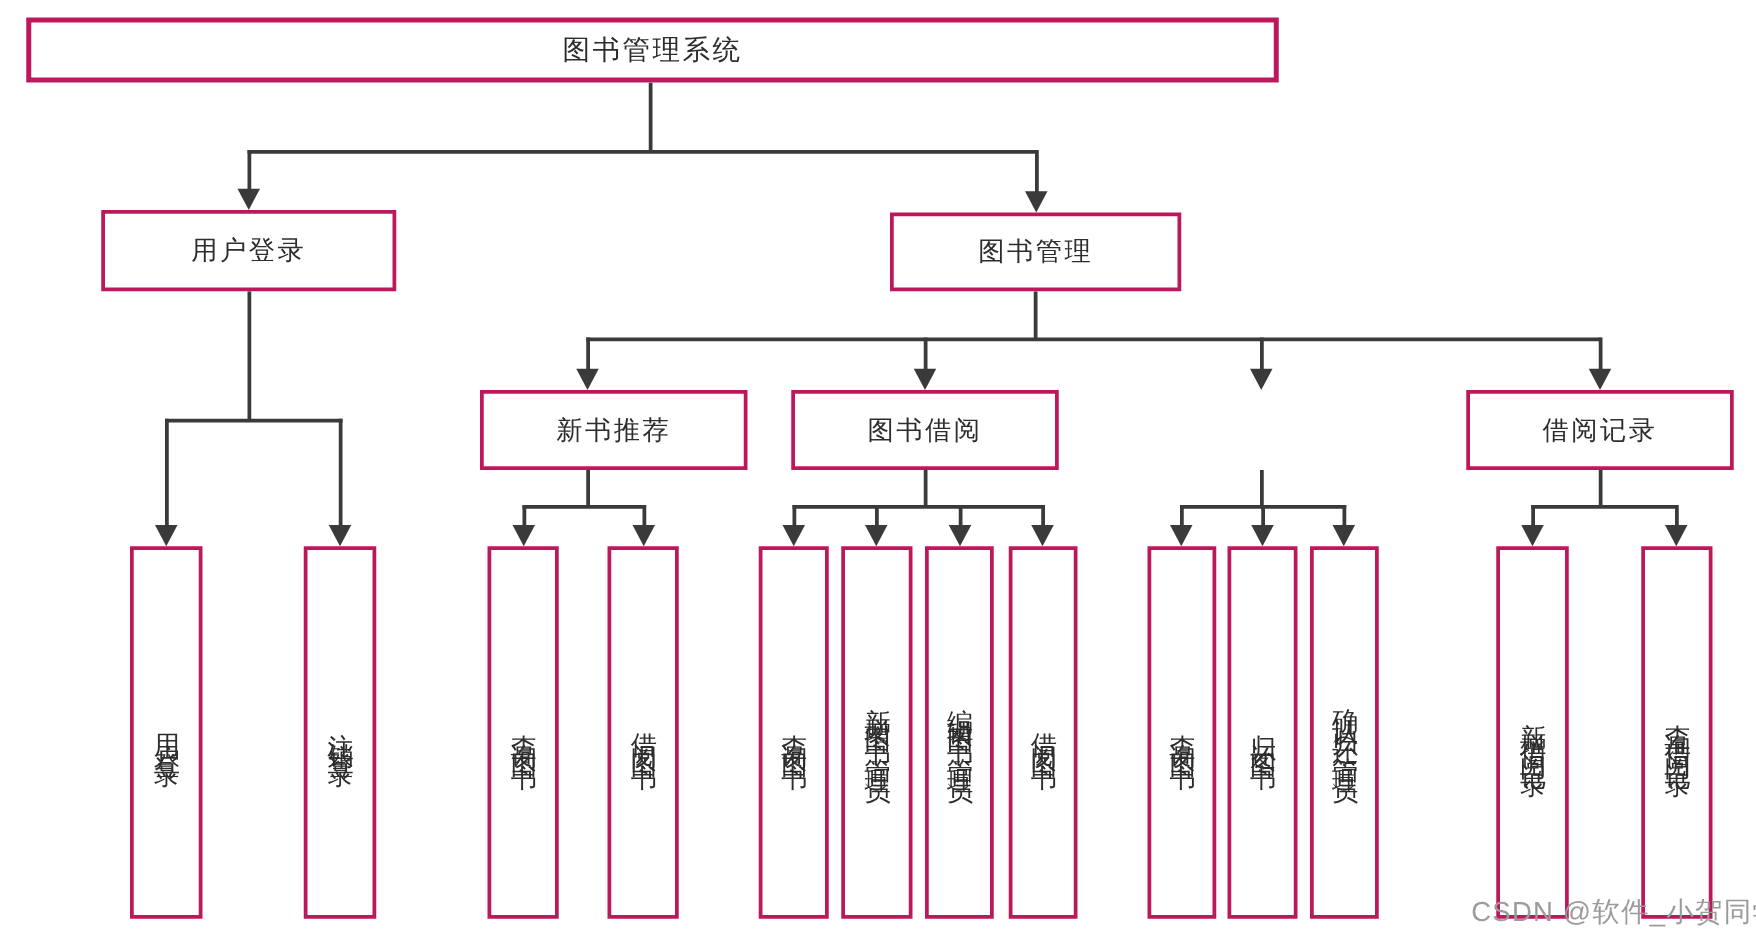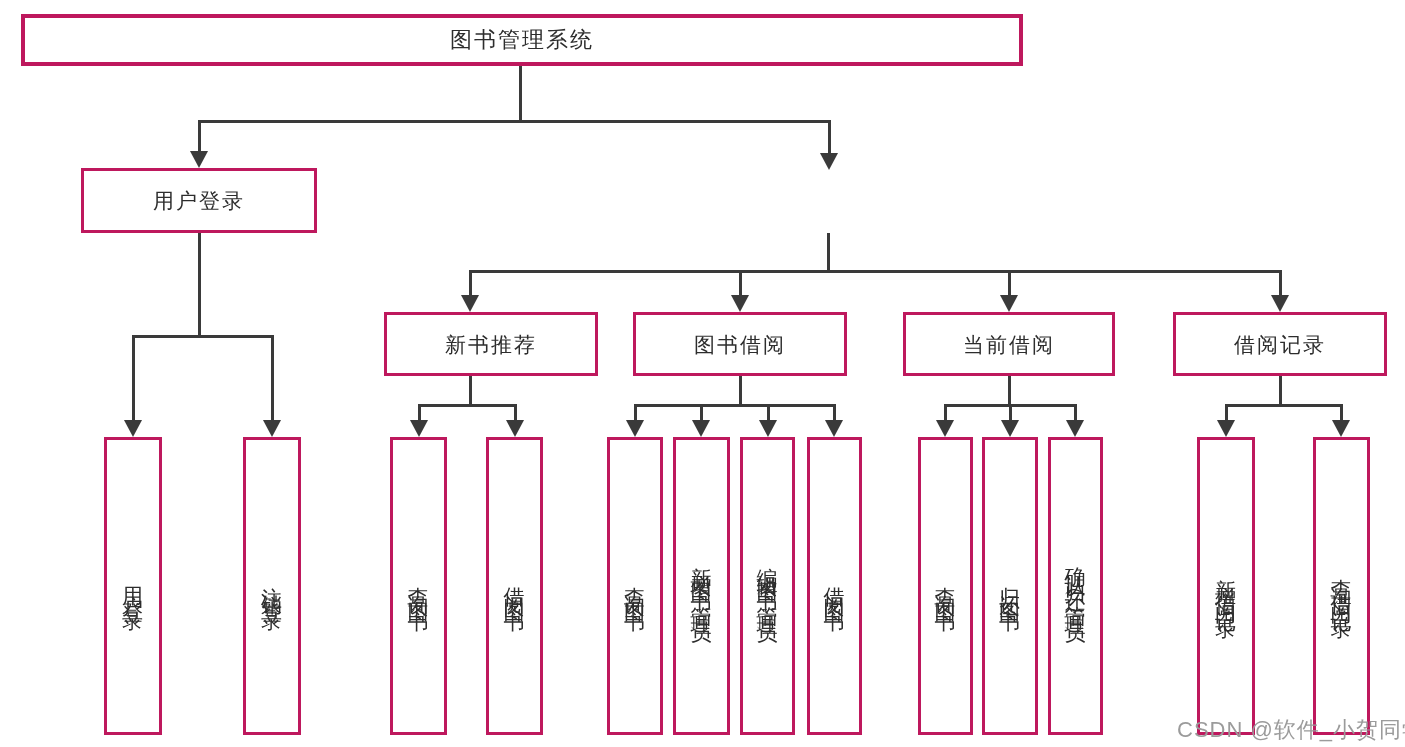--- a/index.html
+++ b/index.html
@@ -38,29 +38,29 @@
 
 <div class="canvas">
 
   <div class="node root" style="left:21px;top:14px;width:1002px;height:52px">
     <span class="lbl">图书管理系统</span>
   </div>
 
   <div class="node" style="left:81px;top:168px;width:236px;height:65px">
     <span class="lbl">用户登录</span>
   </div>
+  <div class="node" style="left:712px;top:170px;width:233px;height:63px">
+    <span class="lbl">图书管理</span>
+  </div>
 
   <div class="node" style="left:384px;top:312px;width:214px;height:64px">
     <span class="lbl">新书推荐</span>
   </div>
   <div class="node" style="left:633px;top:312px;width:214px;height:64px">
     <span class="lbl">图书借阅</span>
-  </div>
-  <div class="node" style="left:903px;top:312px;width:212px;height:64px">
-    <span class="lbl">当前借阅</span>
   </div>
   <div class="node" style="left:1173px;top:312px;width:214px;height:64px">
     <span class="lbl">借阅记录</span>
   </div>
 
   <div class="node leaf" style="left:104px;top:437px;width:58px;height:298px">
     <span class="lbl">用户登录</span>
   </div>
   <div class="node leaf" style="left:243px;top:437px;width:58px;height:298px">
     <span class="lbl">注销登录</span>

